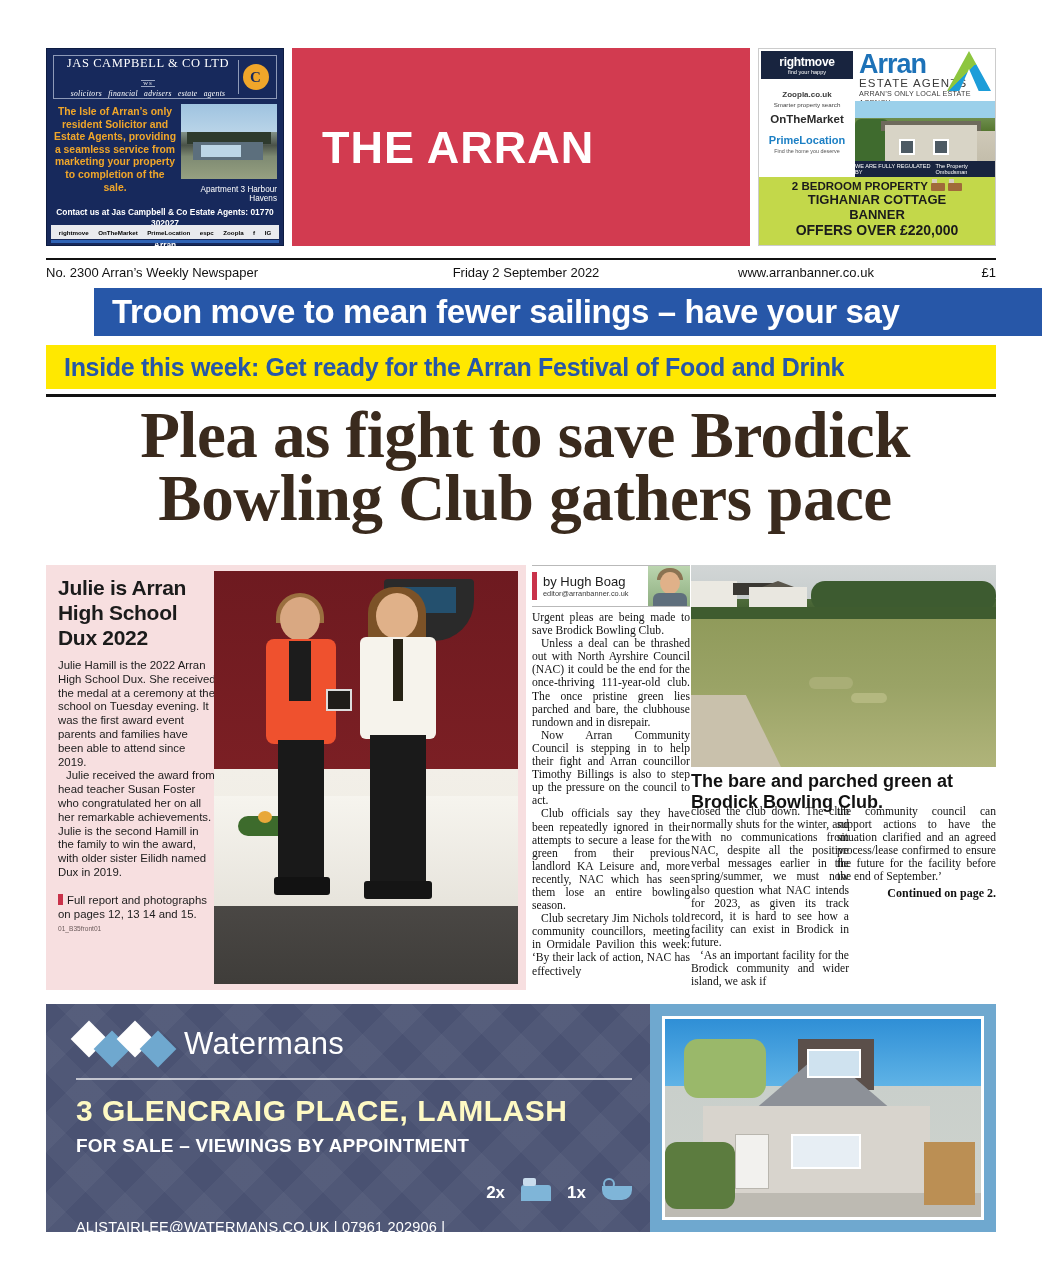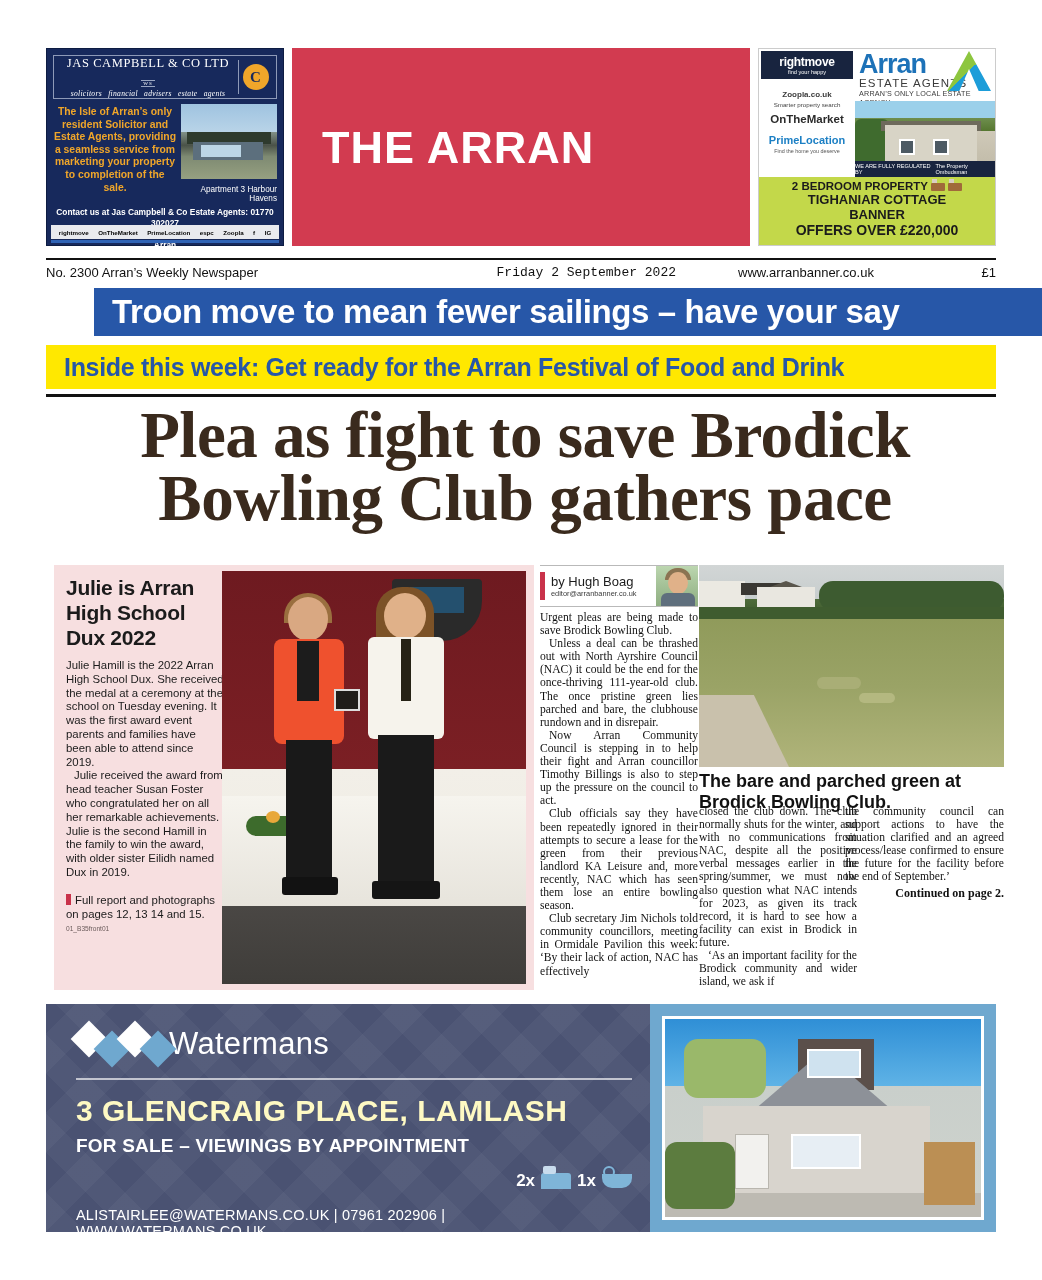--- a/index.html
+++ b/index.html
@@ -90,40 +90,40 @@
   .ar-bottom .b3 { font-size:13px; font-weight:bold; color:#1b1b1b; line-height:15px; }
   .ar-bottom .b4 { font-size:14px; font-weight:bold; color:#1b1b1b; line-height:17px; }
   .bedicon { display:inline-block; width:14px; height:8px; background:#a06a3a; position:relative; vertical-align:middle;
              border-radius:1px; }
   .bedicon:before { content:""; position:absolute; left:1px; top:-4px; width:5px; height:4px; background:#d9cfc2; }
 
   
   .inforow { position:absolute; left:46px; top:258px; width:950px; height:26px;
              border-top:2px solid #111; display:flex; align-items:center; font-size:13px; color:#111; }
   .inforow .ir-left { width:330px; }
-  .inforow .ir-mid { flex:1; text-align:right;font-family:Liberation Mono, monospace; }
+  .inforow .ir-mid { flex:1; text-align:center; }
   .inforow .ir-url { width:260px; text-align:center; }
   .inforow .ir-price { width:60px; text-align:right; }
 
   
   .blueband { position:absolute; left:46px; top:288px; width:950px; height:48px; background:#2757a8;
               display:flex; align-items:center;margin-left:48px; }
   .blueband span { color:#fff; font-size:33px; font-weight:bold; letter-spacing:-.4px; padding-left:18px; }
   .yellowband { position:absolute; left:46px; top:345px; width:950px; height:44px; background:#ffe800;
                 display:flex; align-items:center; }
   .yellowband span { color:#2757a8; font-size:25px; font-weight:bold; letter-spacing:-.3px; padding-left:18px; }
   .blackrule { position:absolute; left:46px; top:394px; width:950px; height:3px; background:#111; }
 
   
   .headline { position:absolute; left:60px; top:404px; width:930px; }
   .headline div { font-family:"Liberation Serif", serif; font-weight:bold; color:#3a2a1d;
                   font-size:65px; line-height:63px; letter-spacing:-.5px; text-align:center; }
 
   
-  .content { position:absolute; left:46px; top:565px; width:950px; height:425px;margin-left:8px; }
+  .content { position:absolute; left:46px; top:565px; width:950px; height:425px; }
 
   .julie-box { position:absolute; left:0; top:0; width:480px; height:425px; background:#f7dfe0; }
   .julie-txt { position:absolute; left:12px; top:10px; width:158px; }
   .julie-head { font-size:21px; font-weight:bold; color:#1b1b1b; line-height:25px; letter-spacing:-.3px; }
   .julie-body { font-size:11.4px; color:#1b1b1b; line-height:13.8px; margin-top:9px; }
   .julie-body p { margin-bottom:0; text-indent:0; }
   .julie-body p + p { text-indent:8px; }
   .julie-ref { font-size:11.4px; color:#1b1b1b; line-height:13.8px; margin-top:14px; }
   .sqr { display:inline-block; width:5px; height:11px; background:#c9324a; margin-right:4px; vertical-align:-1px; }
   .imgcode { font-size:6.6px; color:#6b5b5b; }
@@ -191,33 +191,33 @@
   .green-cap { position:absolute; left:159px; top:206px; width:305px; font-size:18px; font-weight:bold; color:#111; }
 
   
   .wm { position:absolute; left:46px; top:1004px; width:950px; height:228px; background:#4a5272; display:flex; }
   .wm:before { content:""; position:absolute; inset:0;
      background:
        repeating-linear-gradient(45deg, rgba(255,255,255,.035) 0 28px, rgba(0,0,0,0) 28px 56px),
        repeating-linear-gradient(-45deg, rgba(255,255,255,.035) 0 28px, rgba(0,0,0,0) 28px 56px);
      pointer-events:none; }
   .wm-left { width:604px; position:relative; padding:22px 18px 12px 30px; z-index:2; }
-  .wm-logo { display:flex; align-items:center; gap:1px; }
+  .wm-logo { display:flex; align-items:center; gap:16px; }
   .wm-dia { display:flex; }
   .wm-dia i { display:block; width:26px; height:26px; transform:rotate(45deg); margin-right:-3px; }
   .wm-d1 { background:#ffffff; }
   .wm-d2 { background:#6fa8cf; margin-top:10px !important; }
   .wm-d3 { background:#ffffff; }
   .wm-d4 { background:#6fa8cf; margin-top:10px !important; }
   .wm-name { color:#fff; font-size:31px; letter-spacing:.3px; }
   .wm-hr { height:2px; background:rgba(255,255,255,.65); margin:16px 0 14px 0; }
   .wm-addr { color:#fef9c3; font-size:30px; font-weight:bold; letter-spacing:.5px; }
   .wm-sale { color:#fff; font-size:19px; font-weight:bold; letter-spacing:.2px; margin-top:7px; }
-  .wm-icons { color:#fff; font-size:17px; font-weight:bold; text-align:right; margin-top:14px;
-              display:flex; align-items:center; justify-content:flex-end; gap:6px; }
+  .wm-icons { color:#fff; font-size:17px; font-weight:bold; text-align:right; margin-top:26px;
+              display:flex; align-items:center; justify-content:flex-end; gap:16px; }
   .bed-g { display:inline-block; width:30px; height:16px; background:#7fb5d8; border-radius:3px 3px 0 0; position:relative;}
   .bed-g:before { content:""; position:absolute; left:2px; top:-7px; width:13px; height:8px; background:#c9dced; border-radius:2px;}
   .bath-g { display:inline-block; width:30px; height:14px; background:#7fb5d8; border-radius:0 0 10px 10px; position:relative;}
   .bath-g:before { content:""; position:absolute; left:1px; top:-8px; width:8px; height:8px; border:2px solid #7fb5d8;
                    border-radius:50%; background:none; }
   .wm-contact { color:#fff; font-size:14.5px; letter-spacing:.2px; margin-top:16px; }
   .wm-right { flex:1; position:relative; z-index:2; background:#6fa8cf; padding:12px; }
   .wm-photo { width:100%; height:100%; position:relative; overflow:hidden; border:3px solid #fff;
      background:linear-gradient(#2f8fd6 0%, #5fb3e6 34%, #c9cfcb 34%, #cfd3cd 100%); }
   .ph-roof { position:absolute; left:24%; top:16%; width:52%; height:30%; background:#8d9198;

